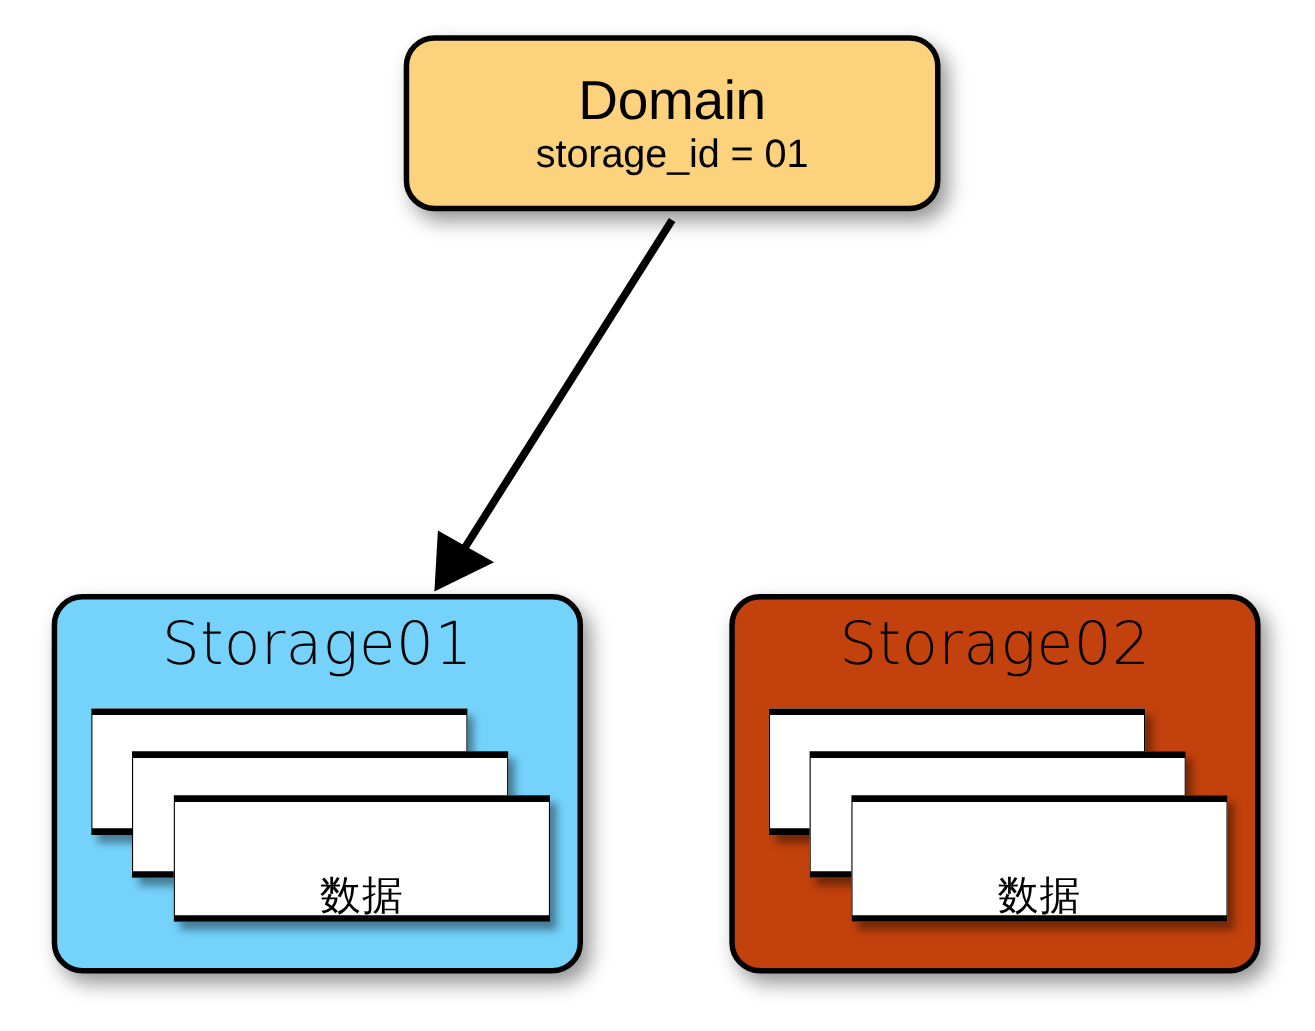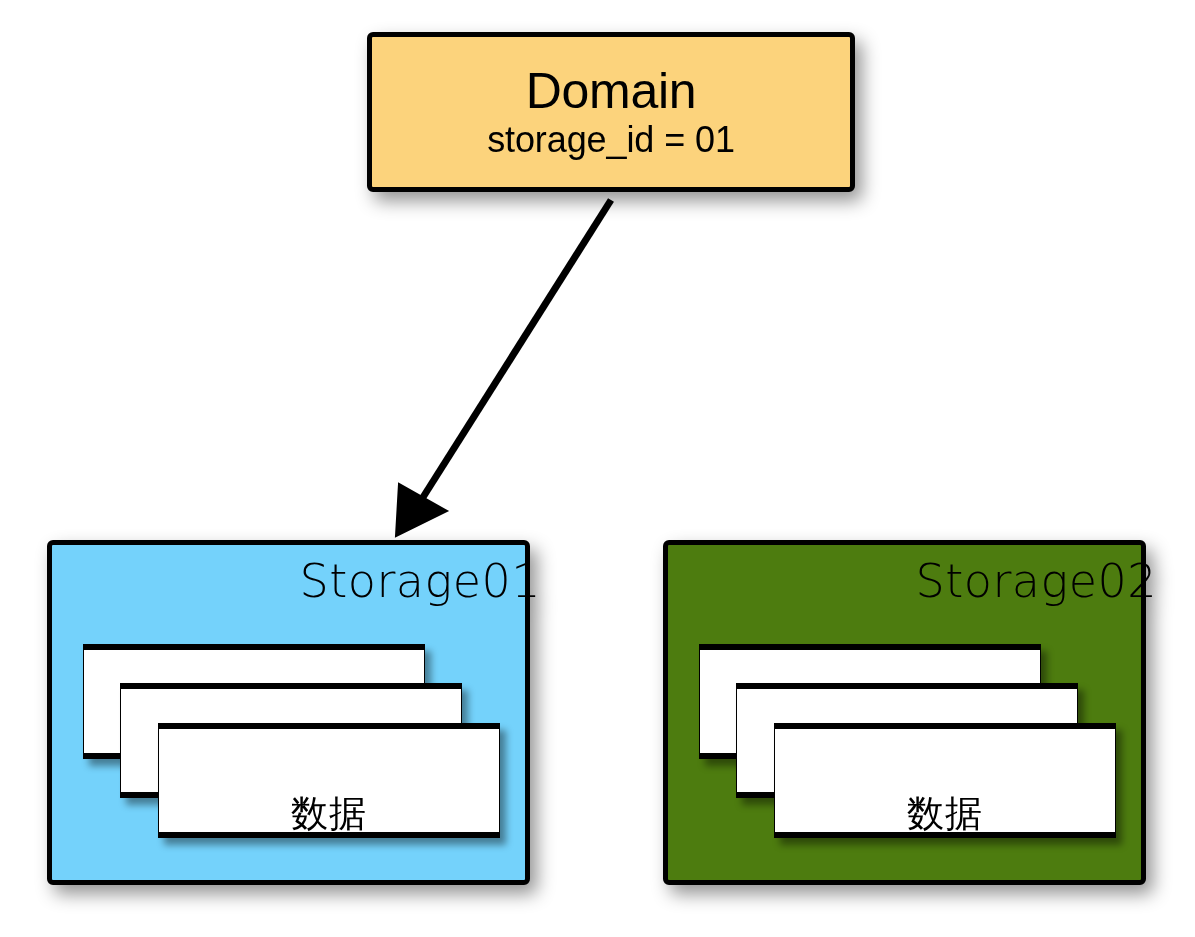--- a/index.html
+++ b/index.html
@@ -19,21 +19,21 @@
     height: 937px;
     background: #ffffff;
     overflow: hidden;
   }
 
   
   .node {
     position: absolute;
     box-sizing: border-box;
     border: 5px solid #000000;
-    border-radius: 6px;
+    border-radius: 28px;
     filter: drop-shadow(7px 9px 9px rgba(0,0,0,0.42));
   }
 
   
   #domain-node {
     left: 367px;
     top: 32px;
     width: 488px;
     height: 160px;
     display: flex;
@@ -62,25 +62,25 @@
     width: 483px;
     height: 345px;
     top: 540px;
   }
   #storage-node-1 { left: 47px; }
   #storage-node-2 { left: 663px; }
 
   .storage-title {
     position: absolute;
     top: 10px;
-    left: 16px;
+    left: 0;
     width: 100%;
-    text-align: right;
+    text-align: center;
     font-family: "DejaVu Sans", "Liberation Sans", sans-serif;
-    font-size: 46px;
+    font-size: 54px;
     font-weight: 300;
     line-height: 1.15;
     color: #000000;
     letter-spacing: 0.5px;
   }
 
   
   .card-stack {
     position: absolute;
     left: 0;
@@ -152,21 +152,21 @@
       </div>
       <div class="data-card c2">
         <span class="card-label">数据</span>
       </div>
       <div class="data-card c3">
         <span class="card-label">数据</span>
       </div>
     </div>
   </div>
 
-  <div id="storage-node-2" class="node storage-node" style="background:#4d7c0f;">
+  <div id="storage-node-2" class="node storage-node" style="background:#c2410c;">
     <div class="storage-title">Storage02</div>
     <div class="card-stack">
       <div class="data-card c1">
         <span class="card-label">数据</span>
       </div>
       <div class="data-card c2">
         <span class="card-label">数据</span>
       </div>
       <div class="data-card c3">
         <span class="card-label">数据</span>

